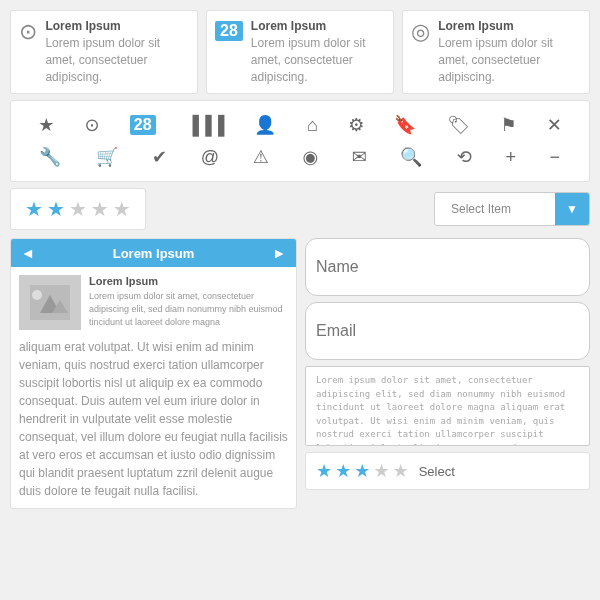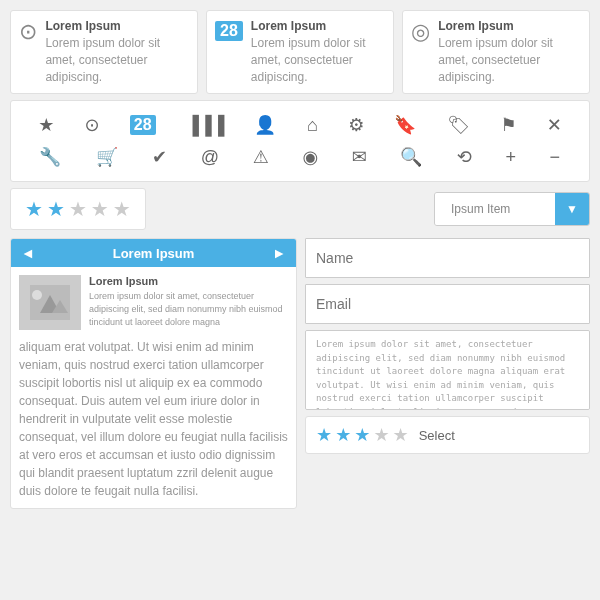--- a/index.html
+++ b/index.html
@@ -194,23 +194,23 @@
     
     .form-card {
       flex: 1;
       display: flex;
       flex-direction: column;
       gap: 6px;
     }
     .form-input {
       background: #fff;
       border: 1px solid #ccc;
-      border-radius: 1px;
-      padding: 11px 10px;
-      font-size: 14px;
+      border-radius: 12px;
+      padding: 19px 10px;
+      font-size: 16px;
       color: #aaa;
       width: 100%;
     }
     .form-textarea {
       background: #fff;
       border: 1px solid #ccc;
       border-radius: 2px;
       padding: 7px 10px;
       font-size: 9px;
       color: #aaa;
@@ -298,21 +298,21 @@
 <div class="rating-row">
   <div class="stars-panel">
     <span class="star filled">★</span>
     <span class="star filled">★</span>
     <span class="star empty">★</span>
     <span class="star empty">★</span>
     <span class="star empty">★</span>
   </div>
   <div class="select-wrapper">
     <div class="select-box">
-      <div class="select-label">Ipsum Item</div>
+      <div class="select-label">Select Item</div>
       <div class="select-arrow-btn">▼</div>
     </div>
   </div>
 </div>
 
 <div class="bottom-section">
 
   <div class="carousel-card">
     <div class="carousel-header">
       <span class="nav-arrow">◄</span>

